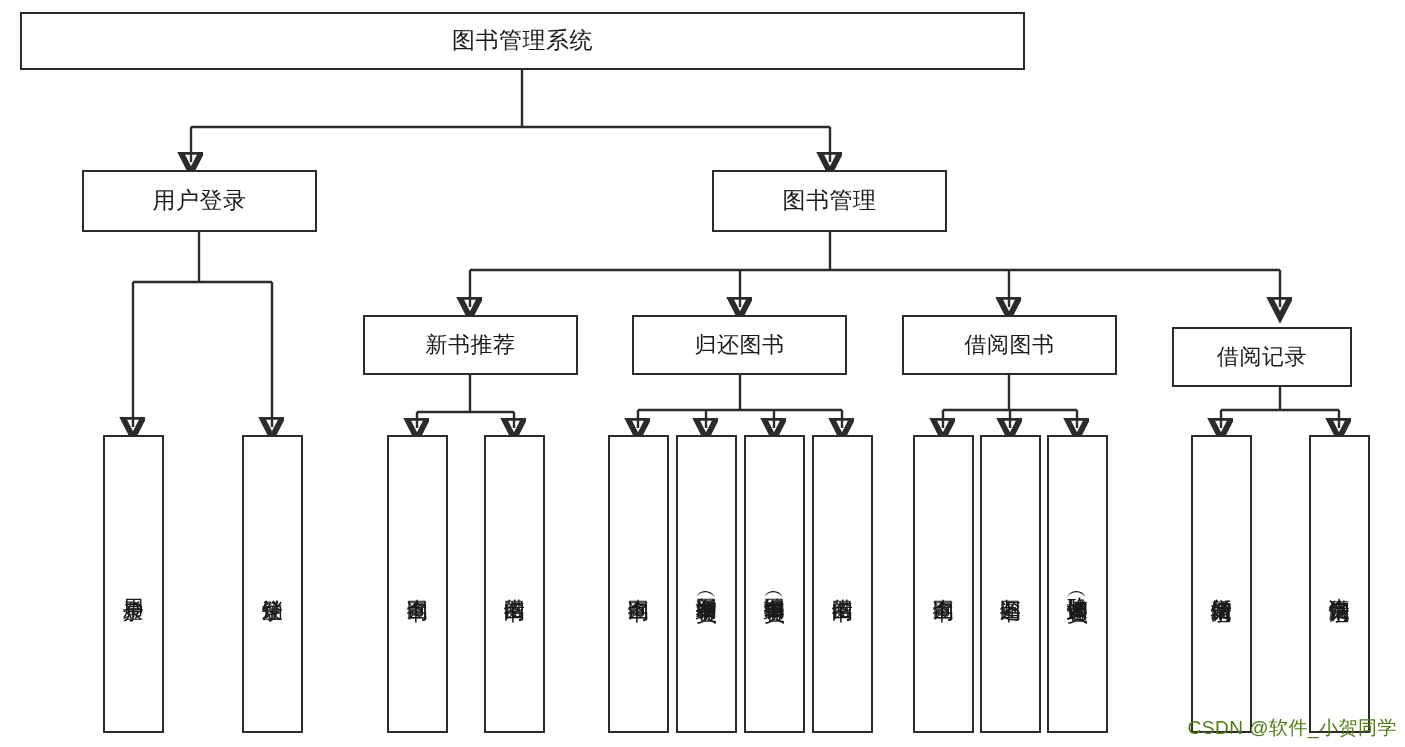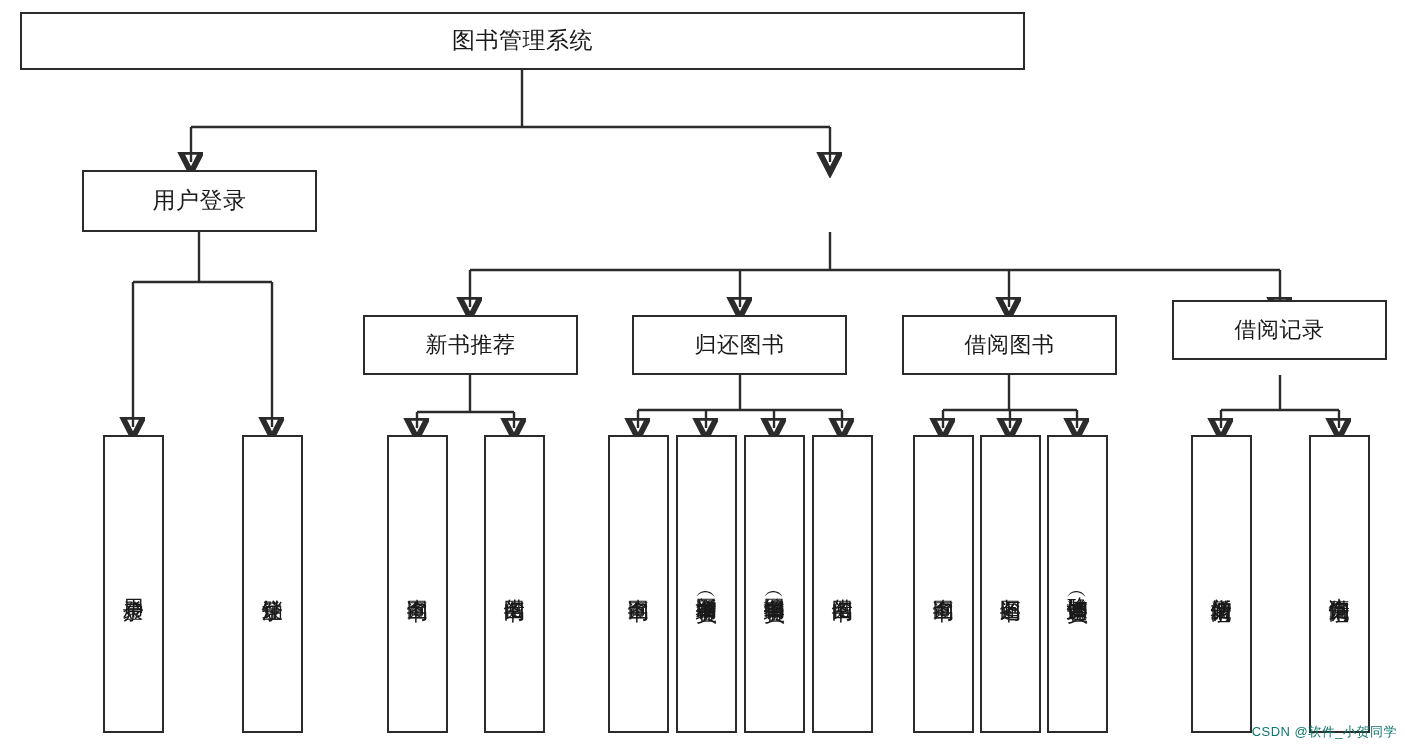--- a/index.html
+++ b/index.html
@@ -55,22 +55,22 @@
   }
   svg#edges path, svg#edges line {
     stroke: #2b2b2b;
     stroke-width: 2.4;
     fill: none;
   }
   .watermark {
     position: absolute;
     right: 8px;
     bottom: 6px;
-    font-size: 13px;
-    color: #0f766e;
+    font-size: 19px;
+    color: #4d7c0f;
     letter-spacing: 0.5px;
     white-space: nowrap;
     margin-top: 24px;
   }
 </style>
 </head>
 <body>
 
 <div id="canvas">
 
@@ -125,31 +125,34 @@
     <path d="M1339,410 L1339,428" marker-end="url(#arrow)"></path>
   </svg>
 
   <div class="node root" style="left:20px; top:12px; width:1005px; height:58px;">
     <span class="label">图书管理系统</span>
   </div>
 
   <div class="node level2" style="left:82px; top:170px; width:235px; height:62px;">
     <span class="label">用户登录</span>
   </div>
+  <div class="node level2" style="left:712px; top:170px; width:235px; height:62px;">
+    <span class="label">图书管理</span>
+  </div>
 
   <div class="node level3" style="left:363px; top:315px; width:215px; height:60px;">
     <span class="label">新书推荐</span>
   </div>
   <div class="node level3" style="left:632px; top:315px; width:215px; height:60px;">
     <span class="label">归还图书</span>
   </div>
   <div class="node level3" style="left:902px; top:315px; width:215px; height:60px;">
     <span class="label">借阅图书</span>
   </div>
-  <div class="node level3" style="left:1172px; top:300px; width:215px; height:60px;">
+  <div class="node level3" style="left:1172px; top:327px; width:180px; height:60px;">
     <span class="label">借阅记录</span>
   </div>
 
   <div class="node vertical" style="left:103px; top:435px; width:61px; height:298px;">
     <span class="label">用户登录</span>
   </div>
   <div class="node vertical" style="left:242px; top:435px; width:61px; height:298px;">
     <span class="label">注销登录</span>
   </div>
 

